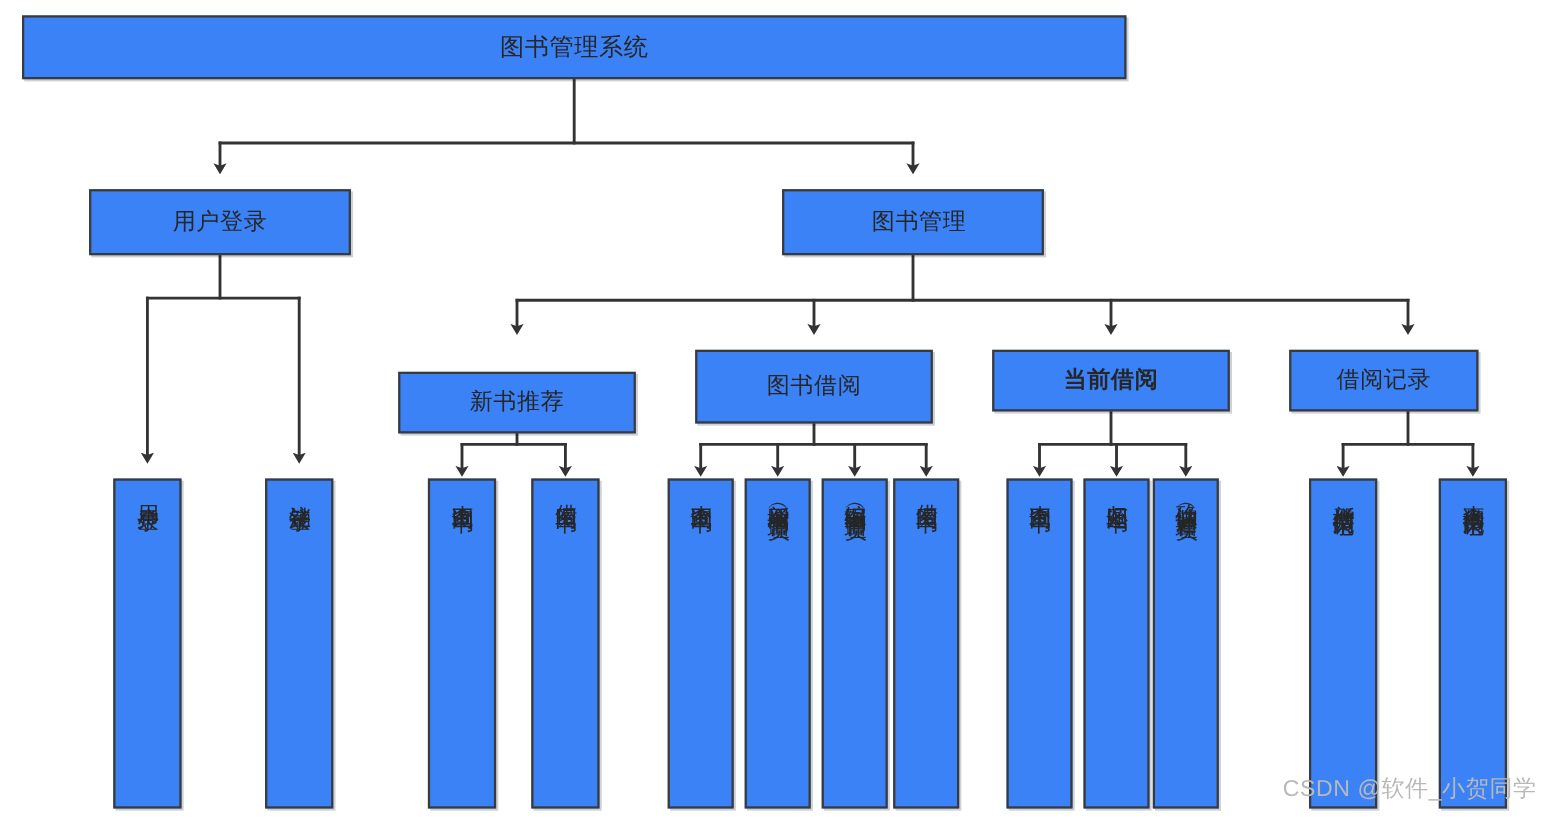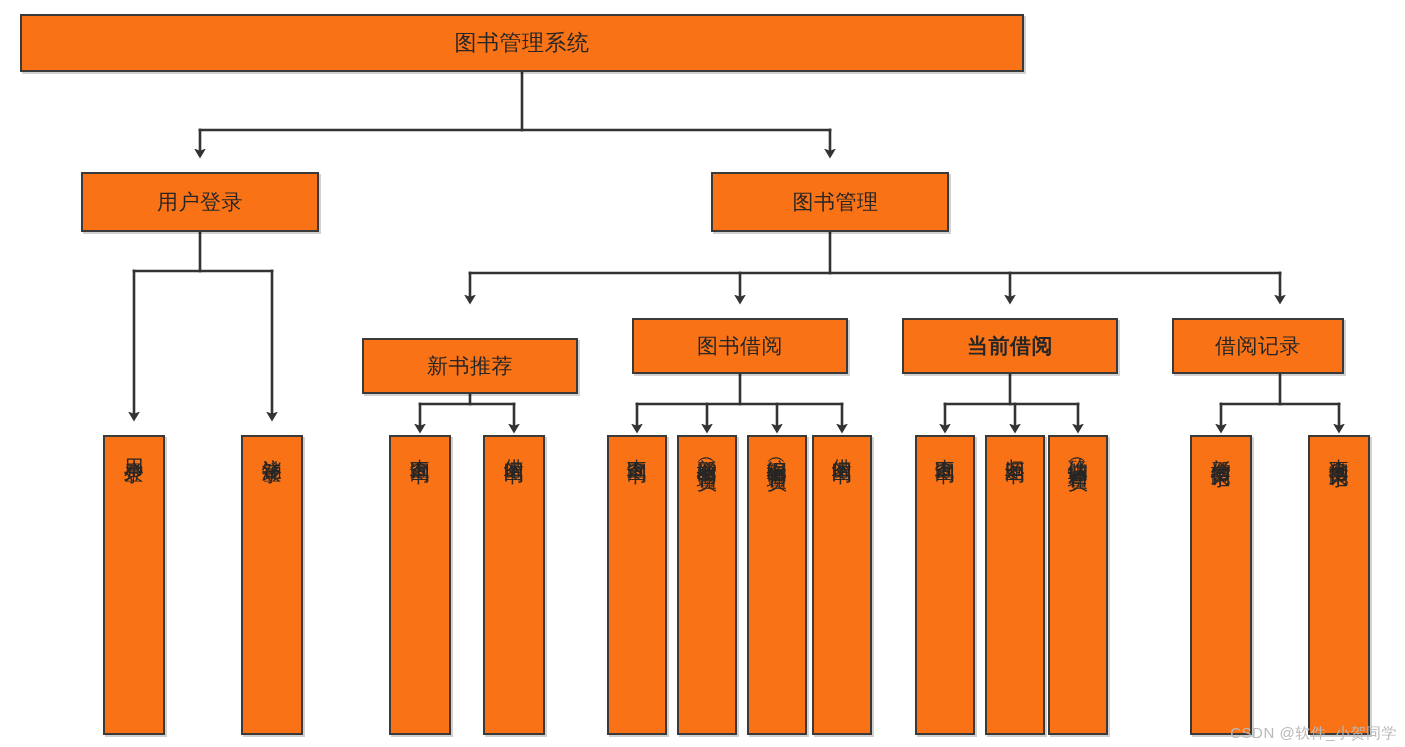--- a/index.html
+++ b/index.html
@@ -22,21 +22,21 @@
     position: absolute;
     left: 0;
     top: 0;
     width: 1405px;
     height: 747px;
     pointer-events: none;
   }
   .node {
     position: absolute;
     box-sizing: border-box;
-    background: #f97316;
+    background: #3b82f6;
     border: 2.5px solid #3a3a3a;
     box-shadow: 2px 2px 0 rgba(0,0,0,0.18);
     display: flex;
     align-items: center;
     justify-content: center;
     color: #262626;
     z-index: 2;
   }
   .node .label {
     display: block;
@@ -59,22 +59,22 @@
     writing-mode: vertical-rl;
     text-orientation: upright;
     font-size: 20px;
     line-height: 1.22;
     letter-spacing: 2px;
     white-space: nowrap;
   }
   #watermark {
     position: absolute;
     right: 8px;
-    bottom: 4px;
-    font-size: 15px;
+    bottom: 16px;
+    font-size: 21px;
     color: #b9b9b9;
     white-space: nowrap;
     z-index: 5;
     letter-spacing: 0.5px;
     margin-top: 24px;
   }
 </style>
 </head>
 <body>
 
@@ -137,21 +137,21 @@
   <div class="node horiz" style="left:81px;top:172px;width:238px;height:60px;">
     <span class="label">用户登录</span>
   </div>
   <div class="node horiz" style="left:711px;top:172px;width:238px;height:60px;padding-left:11px;">
     <span class="label">图书管理</span>
   </div>
 
   <div class="node horiz" style="left:362px;top:318px;width:216px;height:56px;margin-top:20px;">
     <span class="label">新书推荐</span>
   </div>
-  <div class="node horiz" style="left:632px;top:318px;width:216px;height:56px;">
+  <div class="node horiz" style="left:632px;top:318px;width:216px;height:67px;">
     <span class="label">图书借阅</span>
   </div>
   <div class="node horiz" style="left:902px;top:318px;width:216px;height:56px;font-weight:bold;">
     <span class="label">当前借阅</span>
   </div>
   <div class="node horiz" style="left:1172px;top:318px;width:172px;height:56px;">
     <span class="label">借阅记录</span>
   </div>
 
   <div class="node vert" style="left:103px;top:435px;width:62px;height:300px;">

